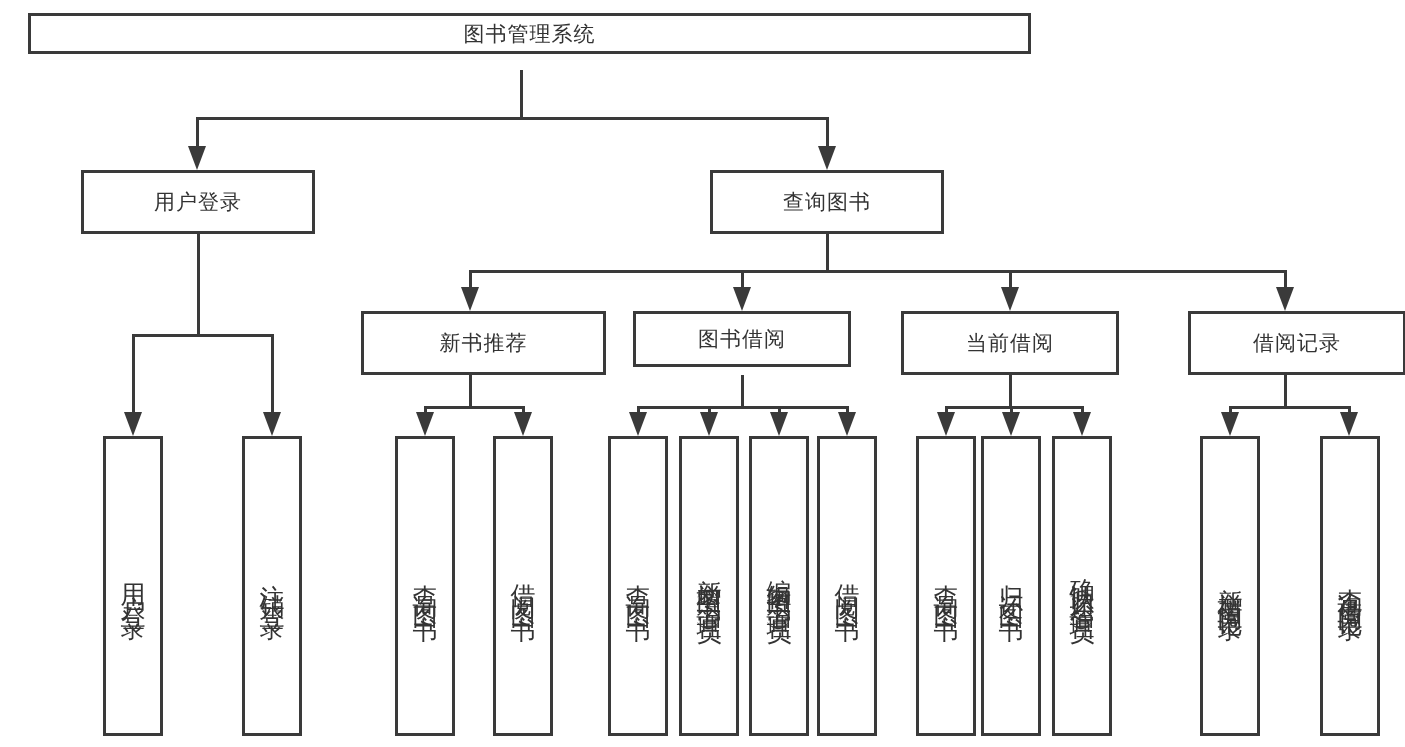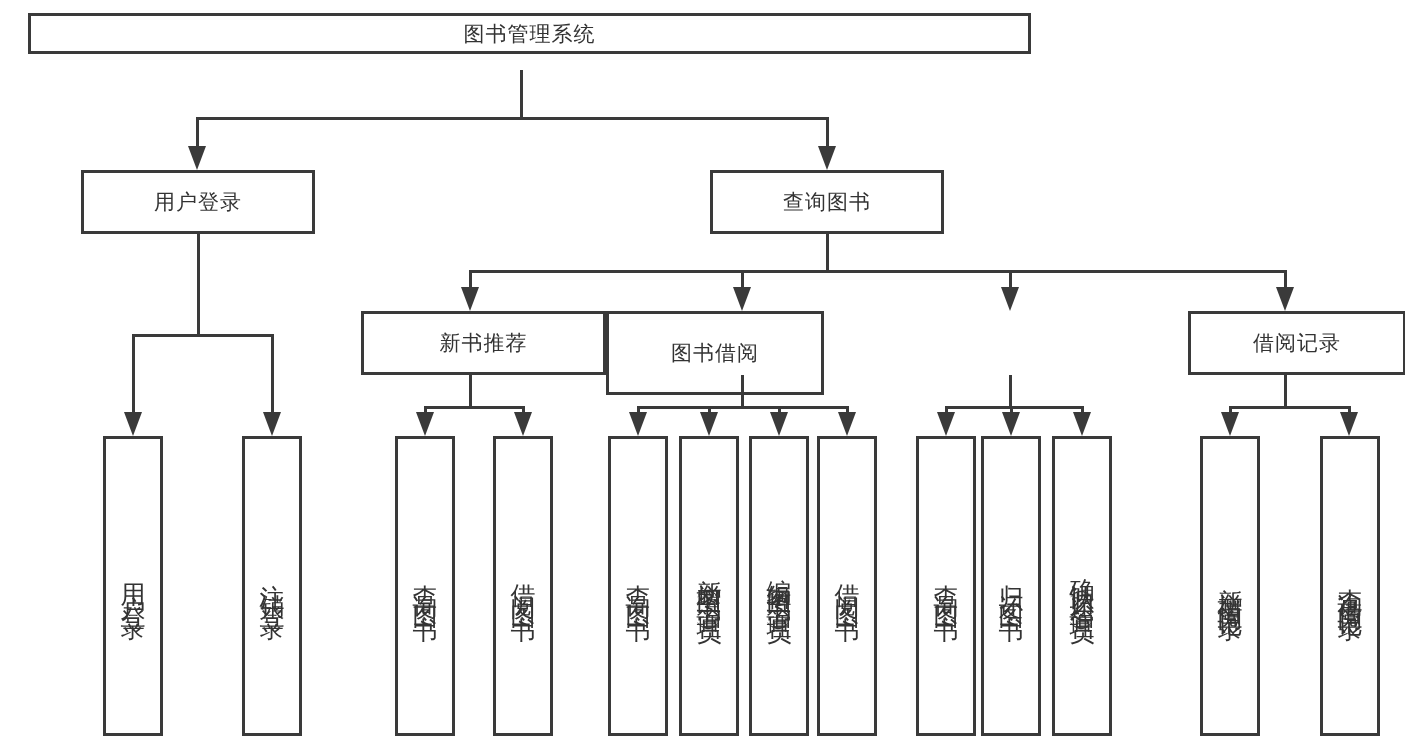--- a/index.html
+++ b/index.html
@@ -103,22 +103,25 @@
     <div class="stem" style="left:1284px;top:270px;height:19px"></div>
     <div class="arrowhead" style="left:461px;top:287px"></div>
     <div class="arrowhead" style="left:733px;top:287px"></div>
     <div class="arrowhead" style="left:1001px;top:287px"></div>
     <div class="arrowhead" style="left:1276px;top:287px"></div>
   </div>
 
   <div class="hbox" style="left:361px;top:311px;width:245px;height:64px">
     <span>新书推荐</span>
   </div>
-  <div class="hbox" style="left:606px;top:311px;width:218px;height:84px">
+  <div class="hbox" style="left:633px;top:311px;width:218px;height:56px">
     <span>图书借阅</span>
+  </div>
+  <div class="hbox" style="left:901px;top:311px;width:218px;height:64px">
+    <span>当前借阅</span>
   </div>
   <div class="hbox" style="left:1188px;top:311px;width:218px;height:64px">
     <span>借阅记录</span>
   </div>
 
   <div>
     <div class="vline" style="left:469px;top:375px;height:33px"></div>
     <div class="hline" style="left:424px;top:406px;width:100px"></div>
     <div class="stem" style="left:424px;top:406px;height:8px"></div>
     <div class="stem" style="left:522px;top:406px;height:8px"></div>

